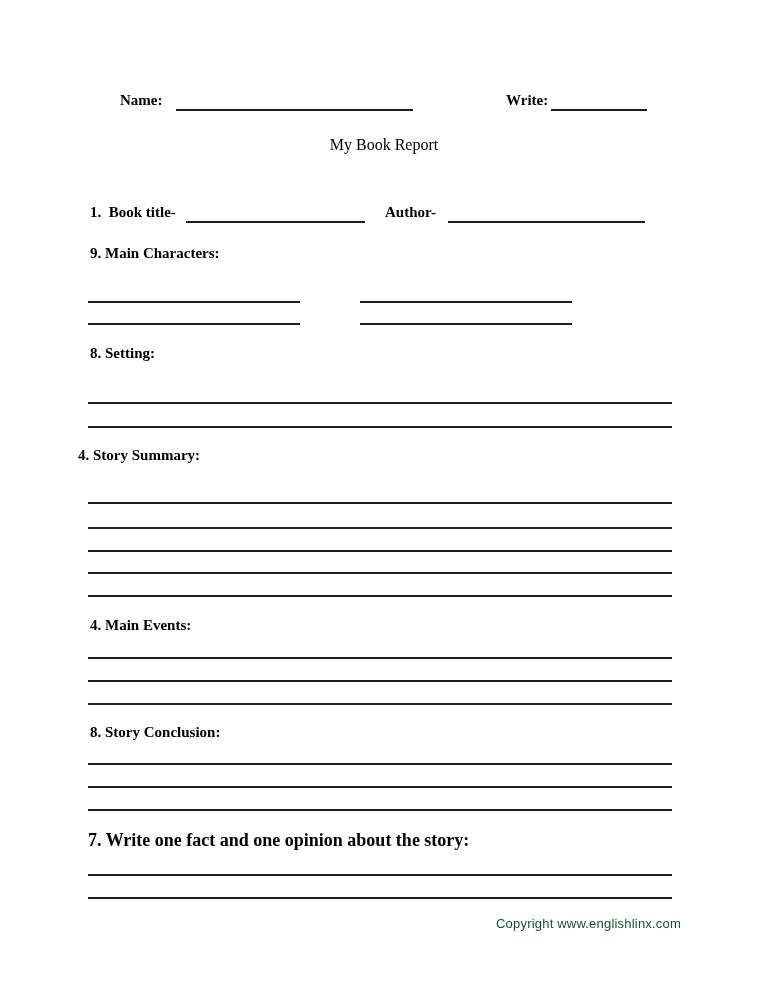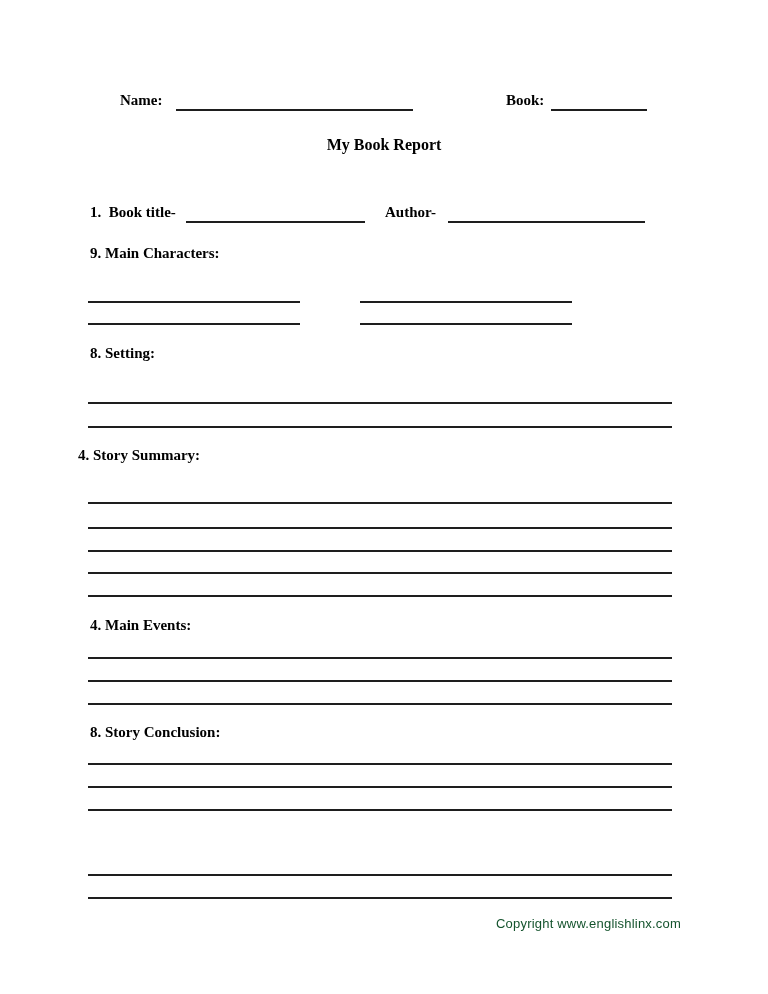--- a/index.html
+++ b/index.html
@@ -20,21 +20,21 @@
     line-height: 17px;
     white-space: pre;
     color: #000000;
   }
   .title-row {
     position: absolute;
     left: 0;
     top: 136px;
     width: 100%;
     text-align: center;
-    font-weight: bold;
+    font-weight: normal;
     font-size: 16px;
     line-height: 18px;
   }
   .big {
     font-size: 18px;
     line-height: 21px;
   }
   .rule {
     position: absolute;
     height: 2px;
@@ -58,21 +58,21 @@
   }
 </style>
 </head>
 <body>
 
 <div class="page">
 
   <span class="h" style="left:120px; top:92px">Name:</span>
   <div class="rule" style="left:176px; top:109px; width:237px"></div>
 
-  <span class="h" style="left:506px; top:92px">Book:</span>
+  <span class="h" style="left:506px; top:92px">Write:</span>
   <div class="rule" style="left:551px; top:109px; width:96px"></div>
 
   <div class="title-row">My Book Report</div>
 
 
   <span class="h" style="left:90px; top:204px">1.  Book title-</span>
   <div class="rule" style="left:186px; top:221px; width:179px"></div>
   <span class="h" style="left:385px; top:204px">Author-</span>
   <div class="rule" style="left:448px; top:221px; width:197px"></div>
 
@@ -96,18 +96,19 @@
   <span class="h" style="left:90px; top:617px">4. Main Events:</span>
   <div class="rule" style="left:88px; top:657px; width:584px"></div>
   <div class="rule" style="left:88px; top:680px; width:584px"></div>
   <div class="rule" style="left:88px; top:703px; width:584px"></div>
 
   <span class="h" style="left:90px; top:724px">8. Story Conclusion:</span>
   <div class="rule" style="left:88px; top:763px; width:584px"></div>
   <div class="rule" style="left:88px; top:786px; width:584px"></div>
   <div class="rule" style="left:88px; top:809px; width:584px"></div>
 
+  <span class="h big" style="left:88px; top:830px">7. Write one fact and one opinion about the story:</span>
   <div class="rule" style="left:88px; top:874px; width:584px"></div>
   <div class="rule" style="left:88px; top:897px; width:584px"></div>
 
   <span class="copyright">Copyright www.englishlinx.com</span>
 
 </div>
 
 </body></html>

